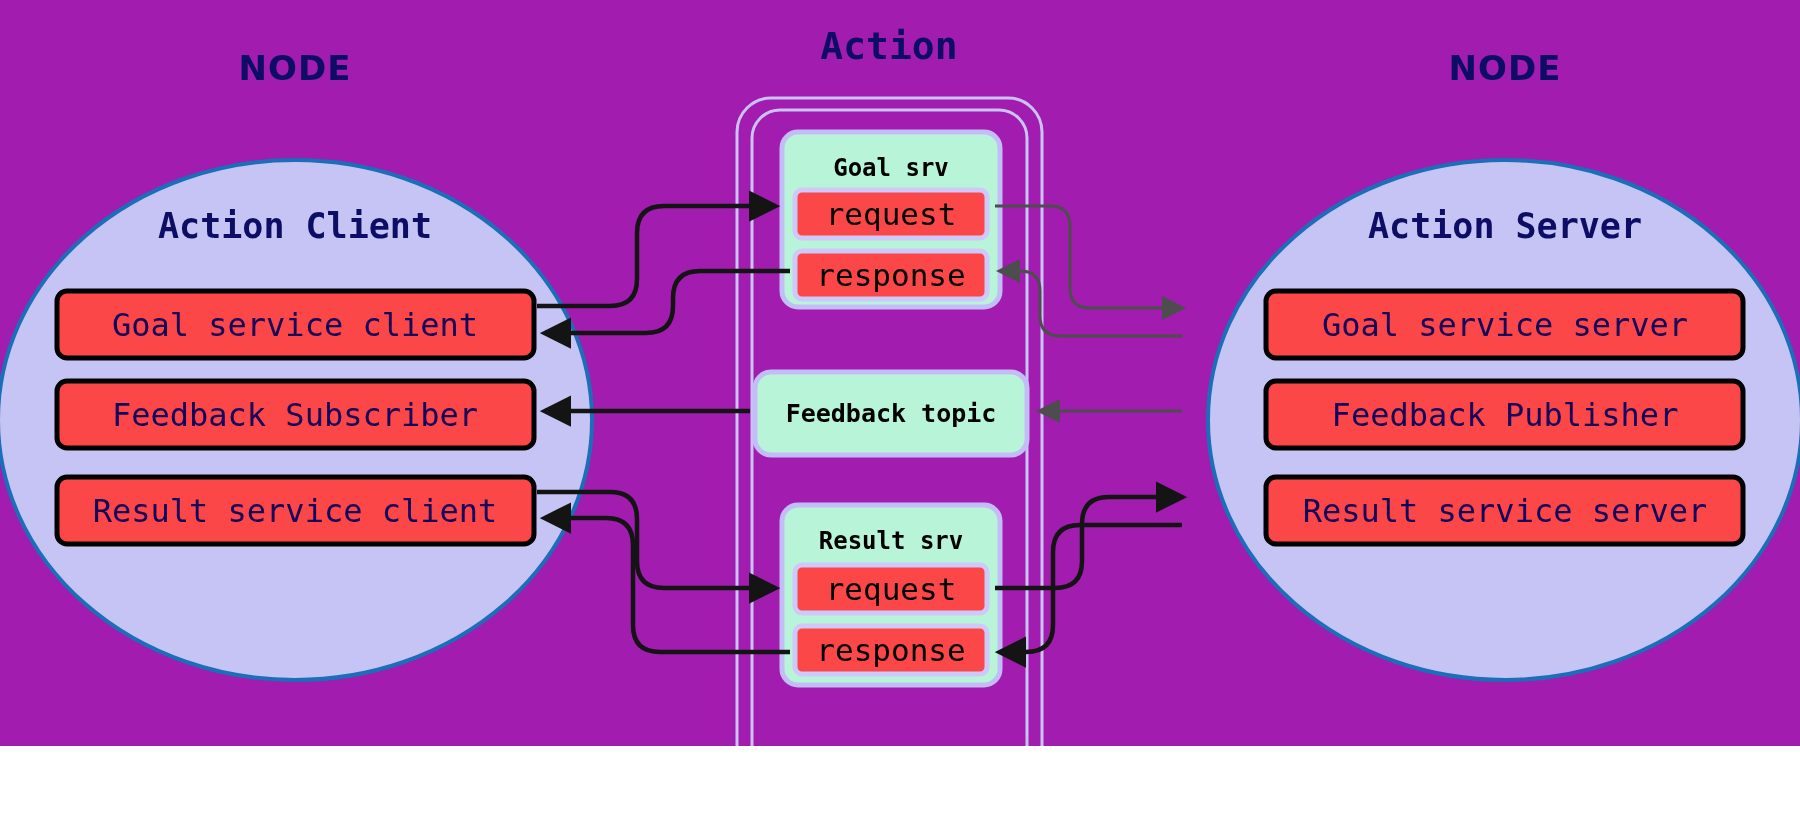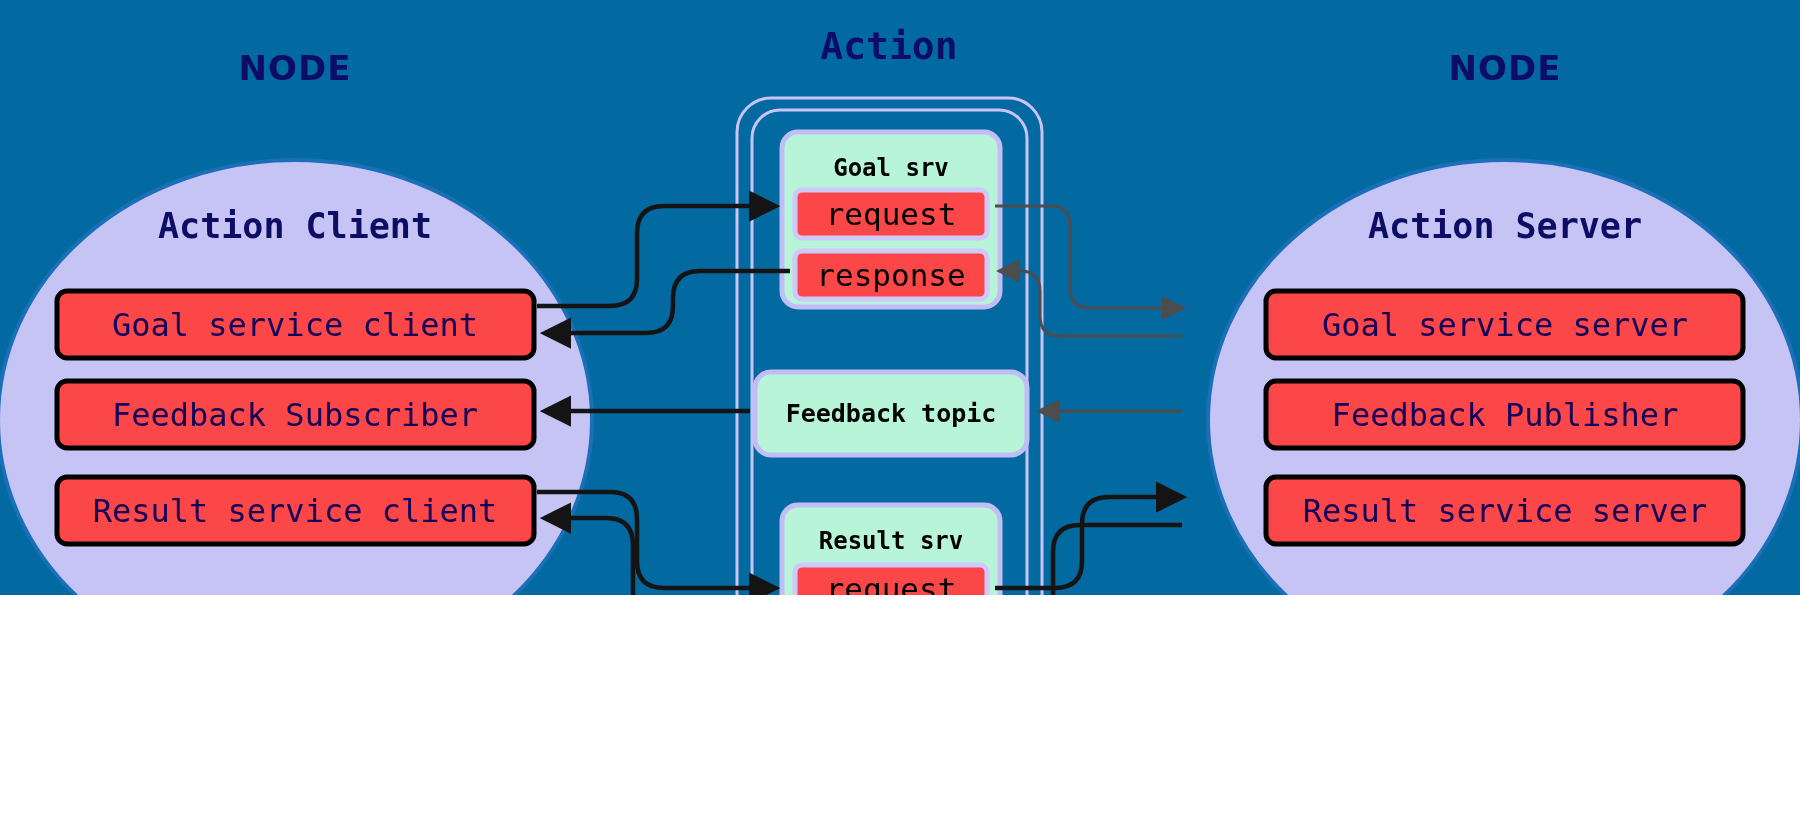--- a/index.html
+++ b/index.html
@@ -3,22 +3,22 @@
 <meta charset="utf-8">
 <style>
   html, body {
     margin: 0;
     padding: 0;
     background: #ffffff;
   }
   #stage {
     position: relative;
     width: 1800px;
-    height: 595px;
-    background: #0369a1;
+    height: 746px;
+    background: #a21caf;
     font-family: "DejaVu Sans Mono", monospace;
     overflow: hidden;
   }
   #diagram-svg {
     position: absolute;
     left: 0;
     top: 0;
     width: 1800px;
     height: 814px;
   }

